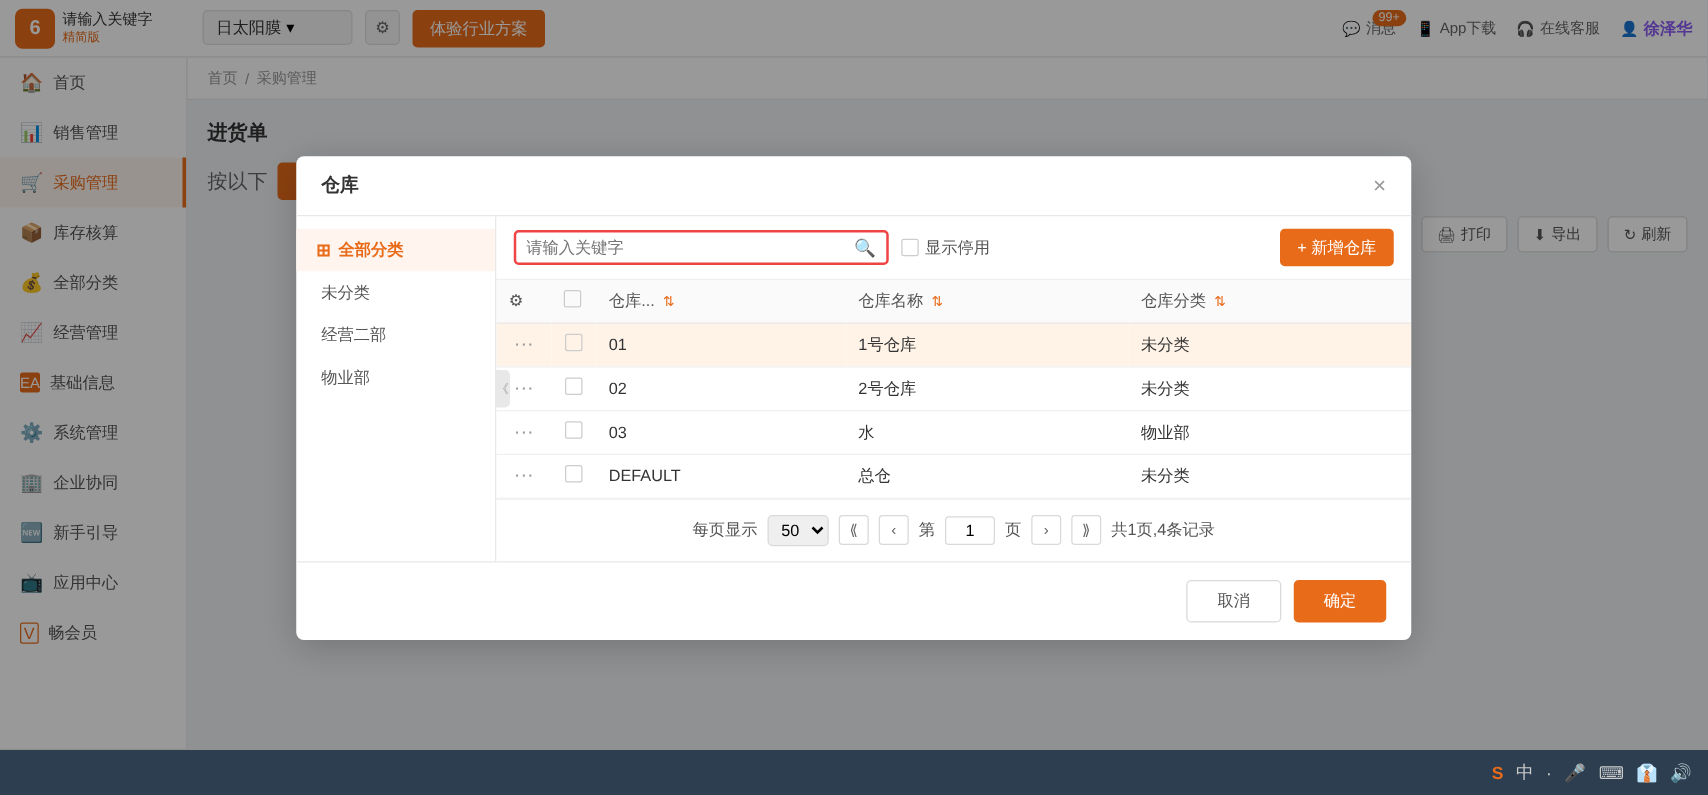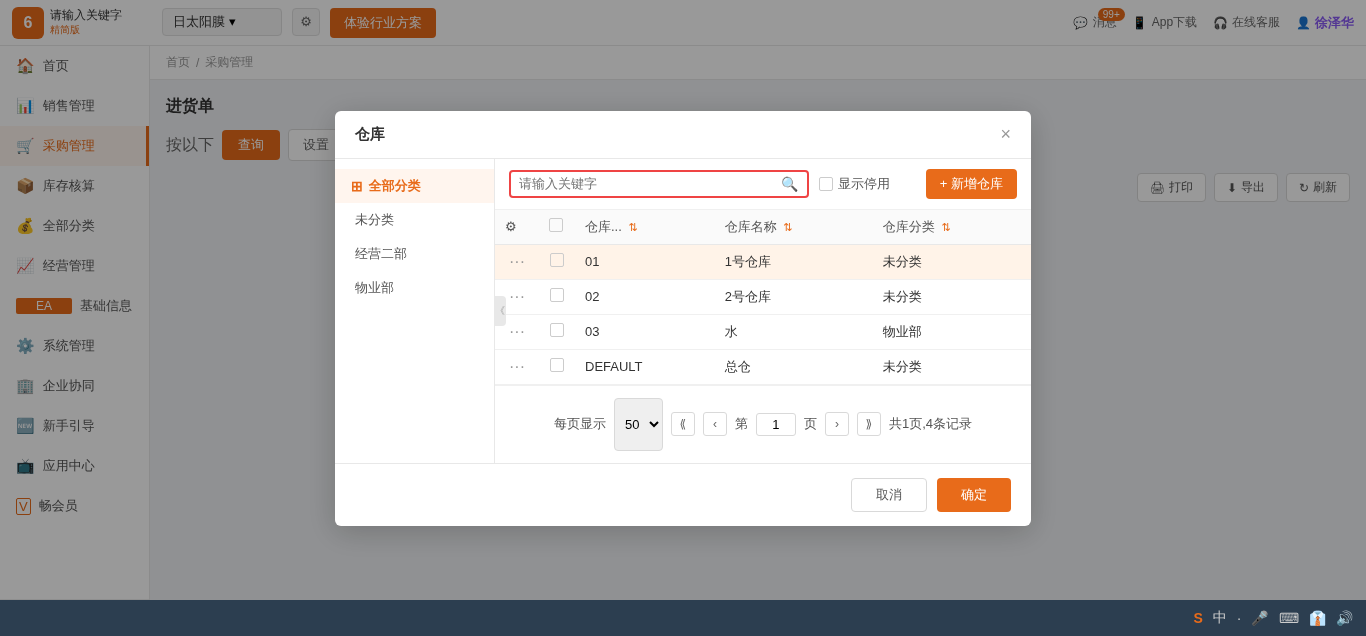--- a/index.html
+++ b/index.html
@@ -135,21 +135,21 @@
       position: fixed; inset: 0;
       background: rgba(0,0,0,0.4);
       z-index: 100;
       display: flex; align-items: center; justify-content: center;
     }
 
     
     .modal {
       background: #fff;
       border-radius: 6px;
-      width: 696px;
+      width: 892px;
       max-height: 560px;
       display: flex; flex-direction: column;
       box-shadow: 0 6px 30px rgba(0,0,0,0.2);
       position: relative;
     }
     .modal-header {
       padding: 14px 20px;
       border-bottom: 1px solid #e8e8e8;
       display: flex; align-items: center; justify-content: space-between;
     }
@@ -233,21 +233,21 @@
     .sort-icon { color: #e86b1a; margin-left: 3px; font-size: 11px; }
     .more-btn { color: #999; font-size: 16px; cursor: pointer; }
 
     
     .pagination-bar {
       padding: 12px 14px;
       display: flex; align-items: center; justify-content: center;
       gap: 8px; border-top: 1px solid #f0f0f0; font-size: 13px; color: #555;
     }
     .page-size-select {
-      border: 1px solid #d9d9d9; border-radius: 4px; padding: 17px 6px; font-size: 13px;
+      border: 1px solid #d9d9d9; border-radius: 4px; padding: 3px 6px; font-size: 13px;
     }
     .page-nav-btn {
       width: 24px; height: 24px; border: 1px solid #d9d9d9; border-radius: 3px;
       background: #fff; cursor: pointer; display: flex; align-items: center; justify-content: center;
       color: #666; font-size: 12px;
     }
     .page-input {
       width: 40px; border: 1px solid #d9d9d9; border-radius: 3px;
       text-align: center; padding: 3px; font-size: 13px;
     }
@@ -337,21 +337,21 @@
     </div>
     <div class="sidebar-item">
       <span class="sidebar-icon">💰</span>
       <span>全部分类</span>
     </div>
     <div class="sidebar-item">
       <span class="sidebar-icon">📈</span>
       <span>经营管理</span>
     </div>
     <div class="sidebar-item">
-      <span class="sidebar-icon" style="font-style:normal;font-size:12px;background:#e86b1a;color:#fff;padding:1px 20px;border-radius:2px;">EA</span>
+      <span class="sidebar-icon" style="font-style:normal;font-size:12px;background:#e86b1a;color:#fff;padding:1px 0;border-radius:2px;">EA</span>
       <span>基础信息</span>
     </div>
     <div class="sidebar-item">
       <span class="sidebar-icon">⚙️</span>
       <span>系统管理</span>
     </div>
     <div class="sidebar-item">
       <span class="sidebar-icon">🏢</span>
       <span>企业协同</span>
     </div>

